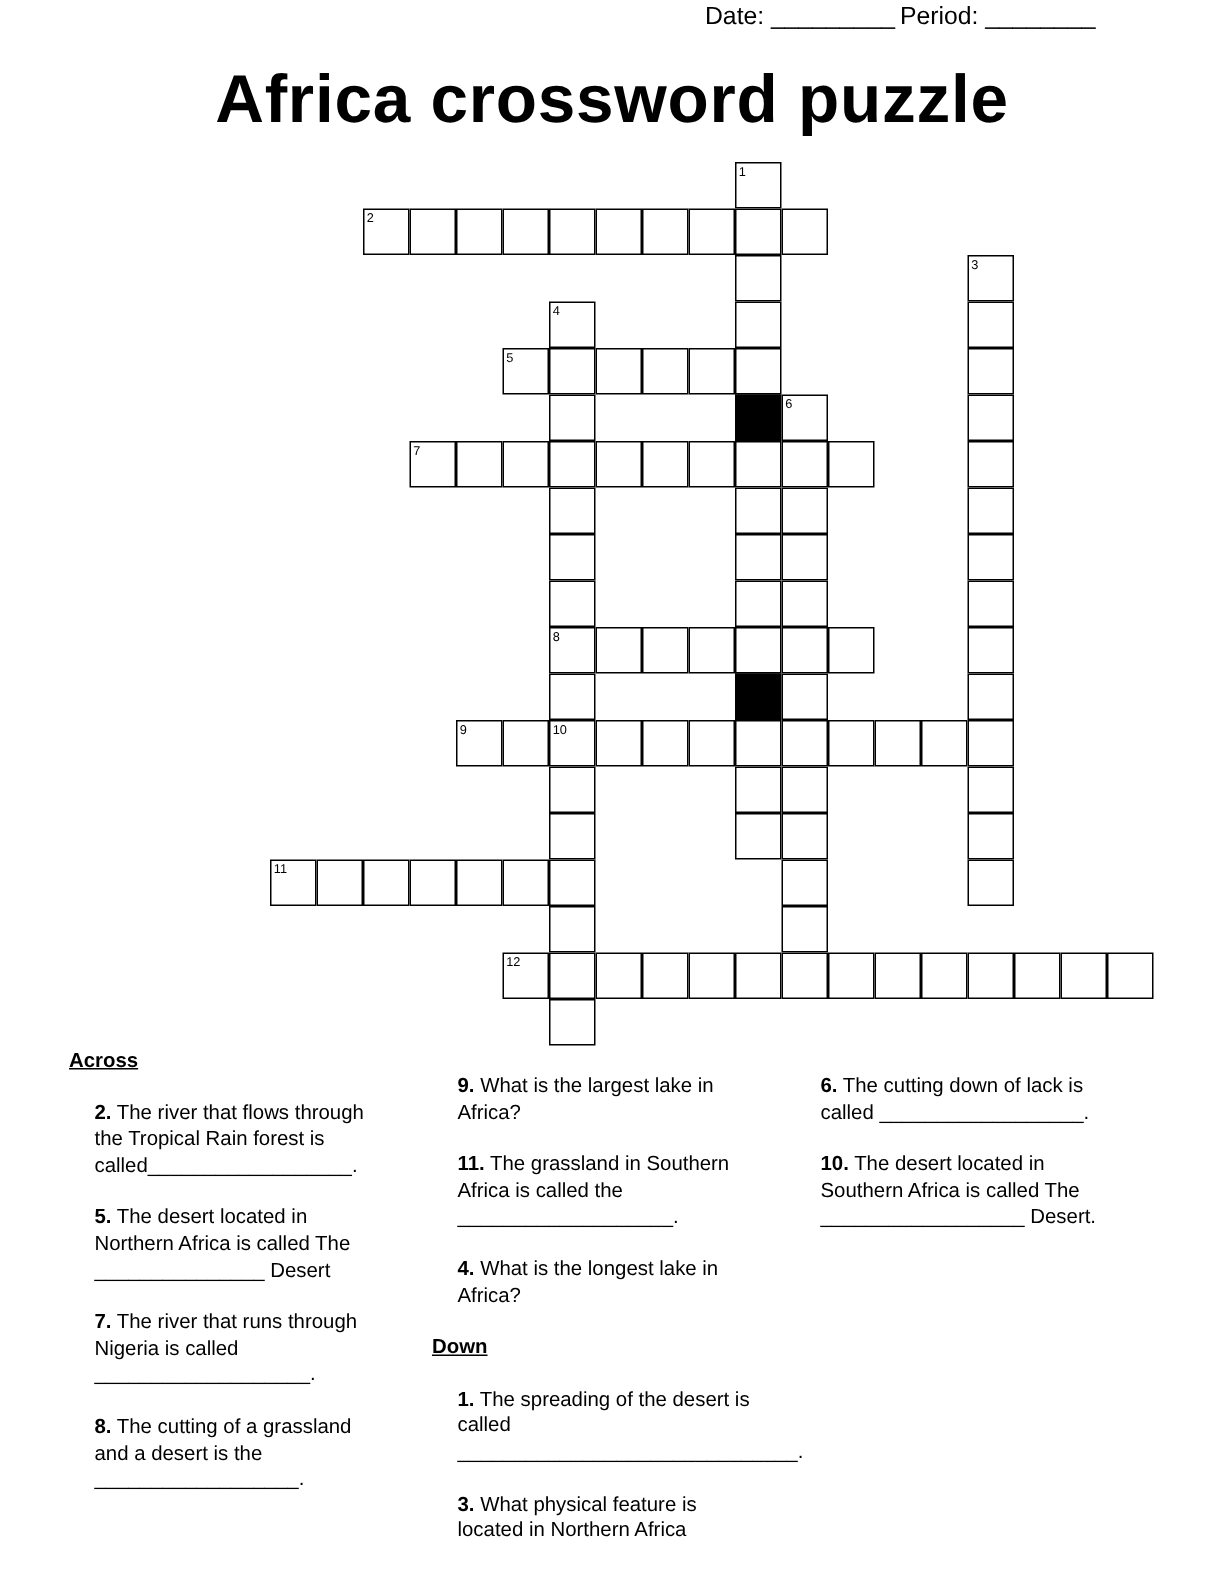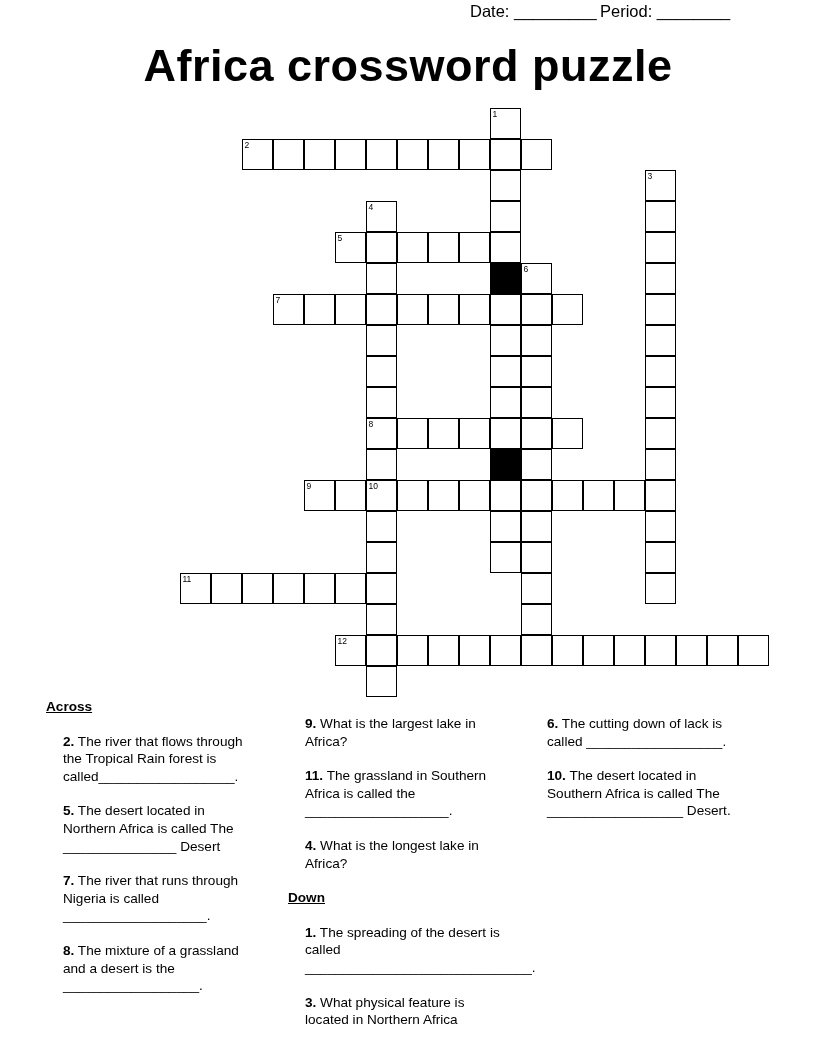--- a/index.html
+++ b/index.html
@@ -255,21 +255,21 @@
       <div class="cell" style="left: 366px; top: 558px;"></div>
     </div>
 
   <div id="clues">
     <div class="clue-col col1">
       <div class="clue-head">Across</div>
       <div id="col1-list">
           <div class="clue"><b>2.</b><span> The river that flows through the Tropical Rain forest is called__________________.</span></div>
           <div class="clue"><b>5.</b><span> The desert located in Northern Africa is called The _______________ Desert</span></div>
           <div class="clue"><b>7.</b><span> The river that runs through Nigeria is called ___________________.</span></div>
-          <div class="clue"><b>8.</b><span> The mixture of a grassland and a desert is the __________________.</span></div>
+          <div class="clue"><b>8.</b><span> The cutting of a grassland and a desert is the __________________.</span></div>
         </div>
     </div>
     <div class="clue-col col2">
       <div id="col2-list">
           <div class="clue"><b>9.</b><span> What is the largest lake in Africa?</span></div>
           <div class="clue"><b>11.</b><span> The grassland in Southern Africa is called the ___________________.</span></div>
           <div class="clue"><b>4.</b><span> What is the longest lake in Africa?</span></div>
           <div class="clue-head">Down</div>
           <div class="clue"><b>1.</b><span> The spreading of the desert is called ______________________________.</span></div>
           <div class="clue"><b>3.</b><span> What physical feature is located in Northern Africa</span></div>

